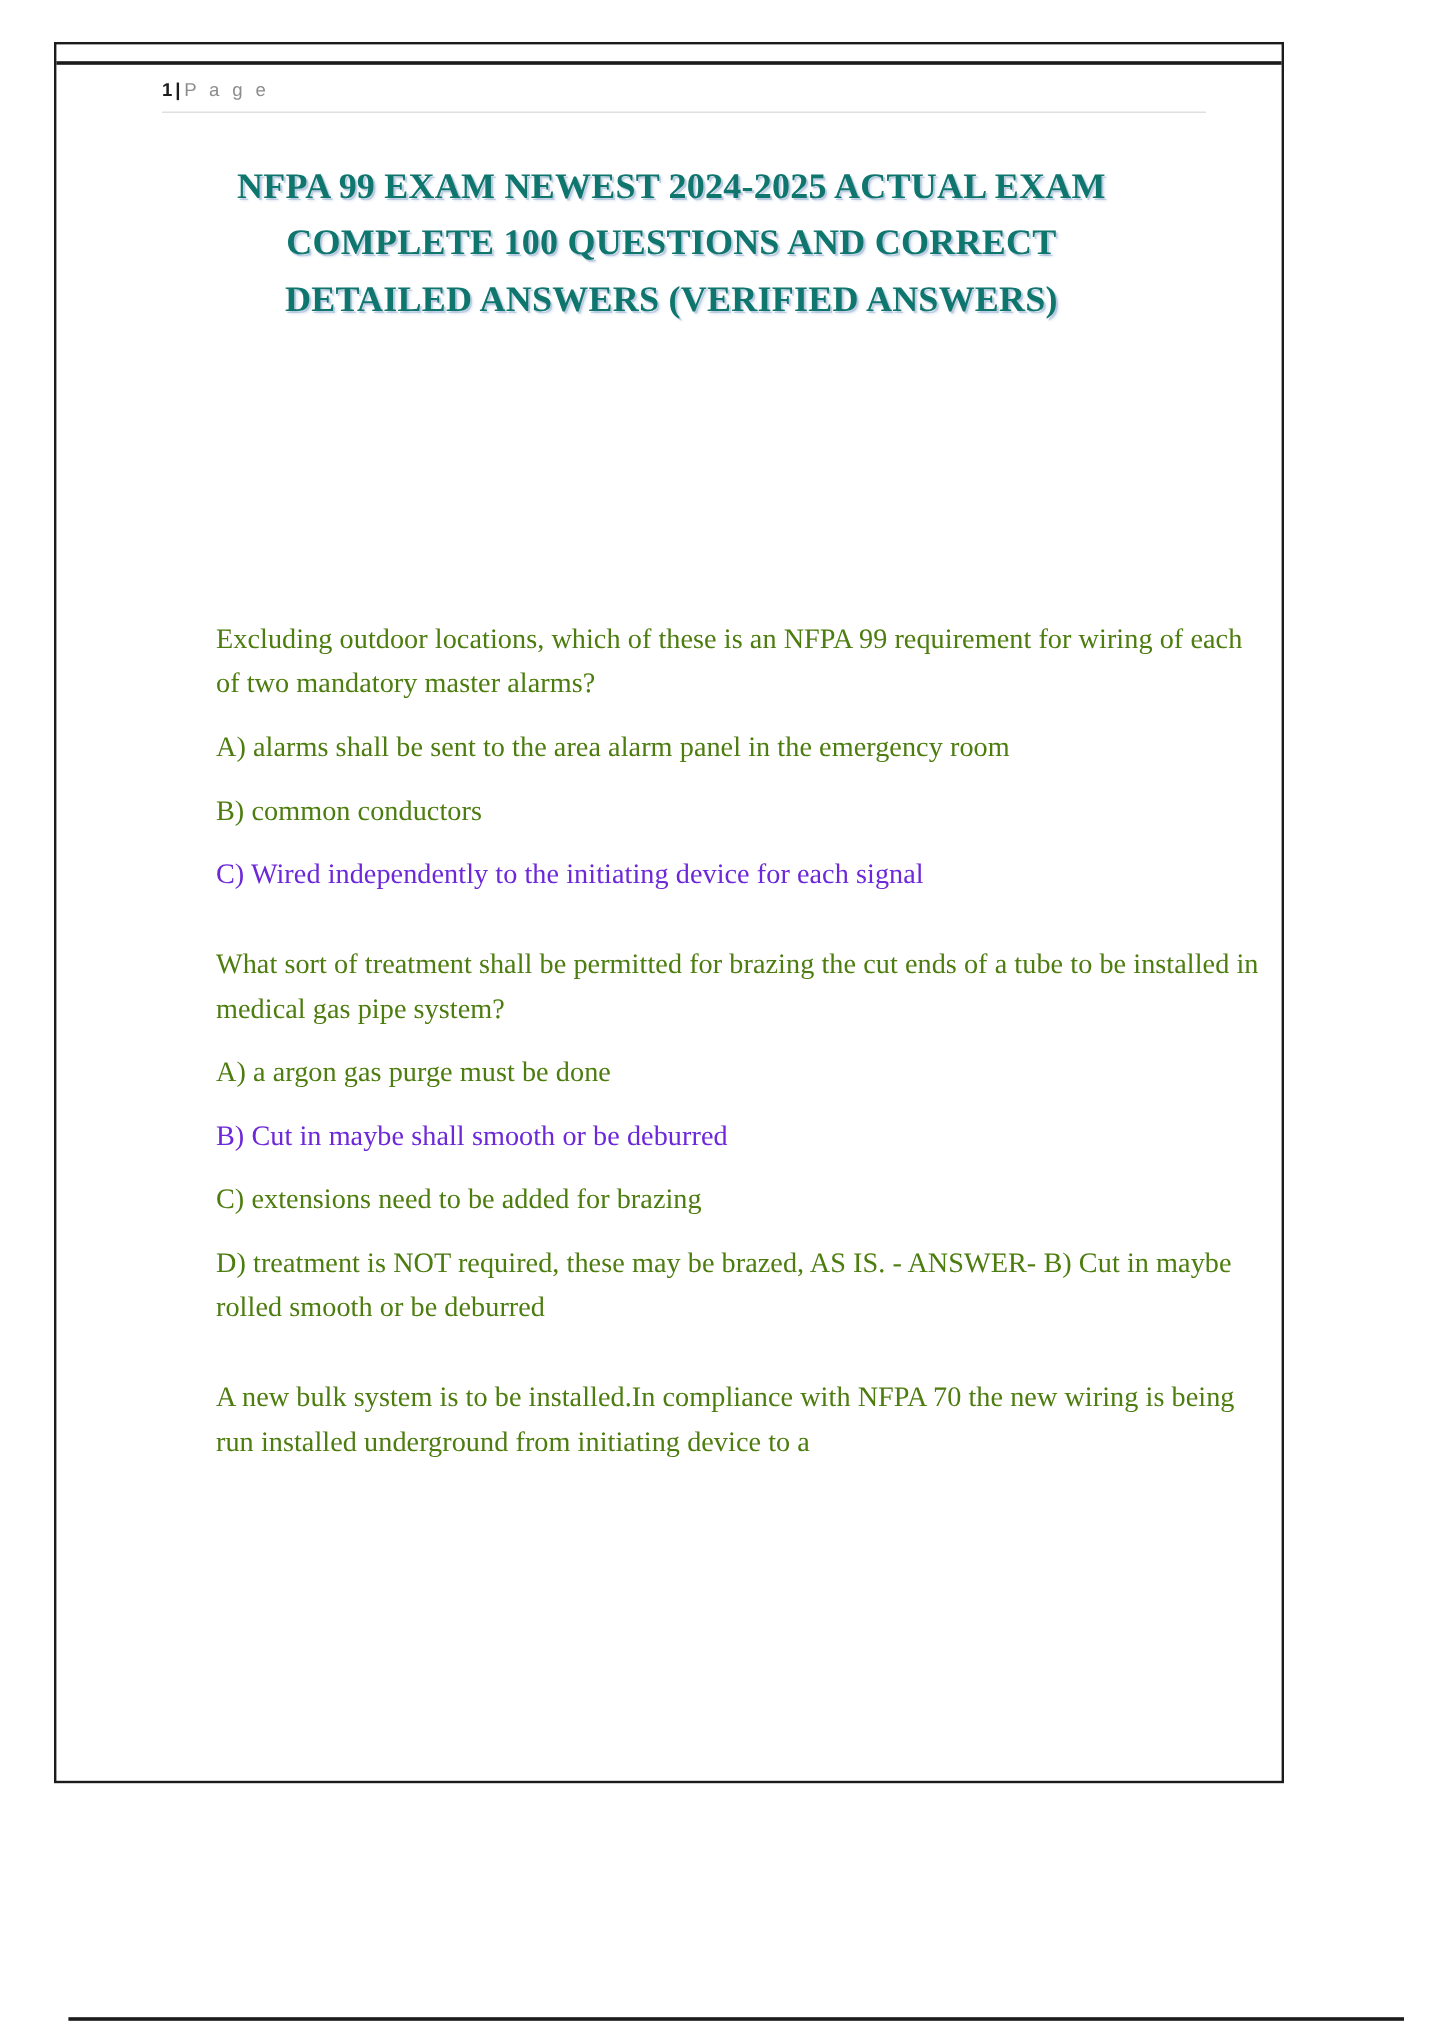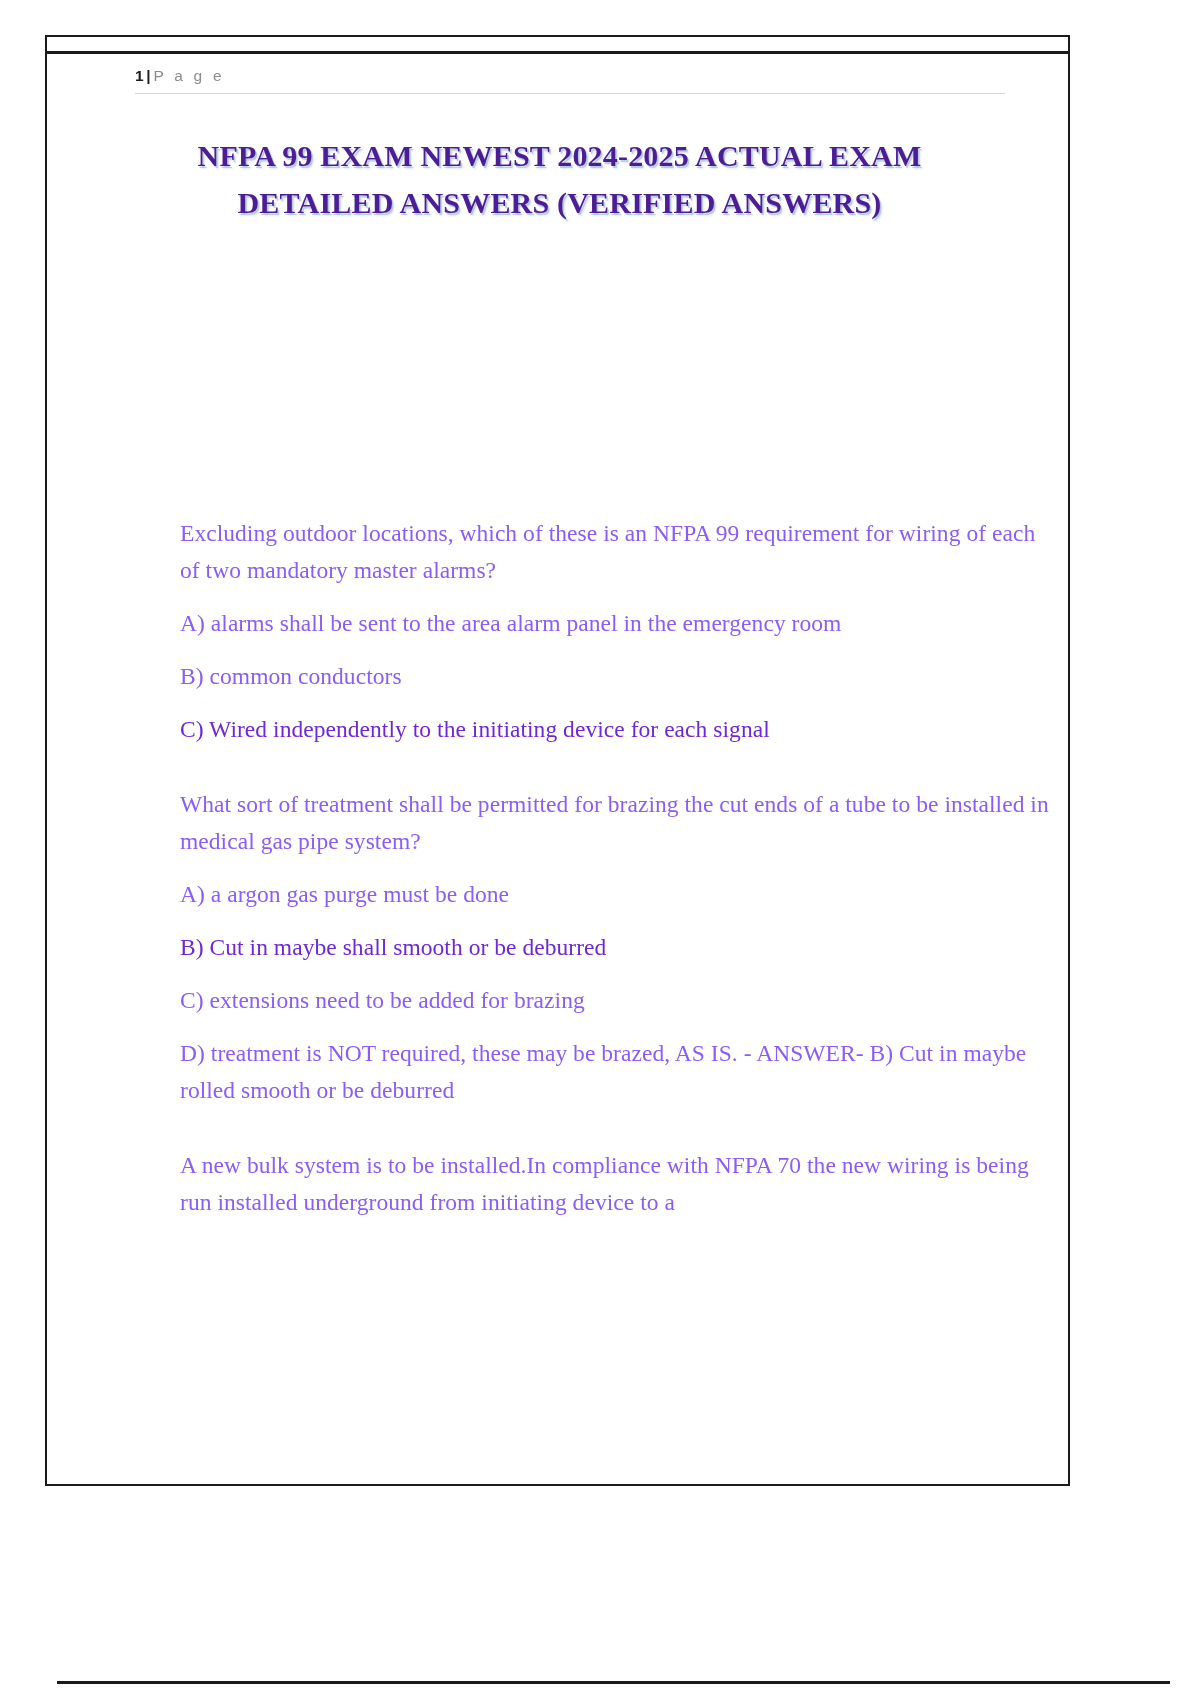--- a/index.html
+++ b/index.html
@@ -69,41 +69,41 @@
   .doc-title {
     position: absolute;
     left: 60px;
     top: 95px;
     width: 905px;
     text-align: center;
     font-family: "Liberation Serif", "DejaVu Serif", serif;
     font-weight: bold;
     font-size: 30px;
     line-height: 47px;
-    color: #4c1d95;
+    color: #0f766e;
     letter-spacing: 0.2px;
     text-shadow: 1.5px 1.5px 0px rgba(150,175,210,0.55),
                  2.5px 2.5px 2px rgba(170,190,215,0.35);
   }
   .doc-title .tline { display: block; white-space: nowrap; }
 
   
   .body-block {
     position: absolute;
     left: 133px;
     top: 478px;
     width: 870px;
   }
   .q-group { margin-bottom: 38px; }
   .q-group:last-child { margin-bottom: 0; }
 
   .para {
     font-size: 23.5px;
     line-height: 37px;
-    color: #8b5cf6;
+    color: #4d7c0f;
     margin: 0 0 14px 0;
     text-align: left;
     letter-spacing: 0.05px;
   }
   .para.stem { margin-bottom: 16px; }
   .para.opt  { margin-bottom: 16px; }
   .para.answer-red { color: #6d28d9; }
   .para.last { margin-bottom: 0; }
 
   
@@ -122,20 +122,21 @@
 <div class="page-frame">
 
   <div class="top-rule"></div>
 
   <div class="page-header">
     <span class="pg-num">1</span><span class="pg-sep">|</span><span class="pg-word">P a g e</span>
   </div>
 
   <div class="doc-title">
     <span class="tline">NFPA 99 EXAM NEWEST 2024-2025 ACTUAL EXAM</span>
+    <span class="tline">COMPLETE 100 QUESTIONS AND CORRECT</span>
     <span class="tline">DETAILED ANSWERS (VERIFIED ANSWERS)</span>
   </div>
 
   <div class="body-block">
 
     <div class="q-group">
       <p class="para stem">Excluding outdoor locations, which of these is an NFPA 99 requirement for wiring of each of two mandatory master alarms?</p>
       <p class="para opt">A) alarms shall be sent to the area alarm panel in the emergency room</p>
       <p class="para opt">B) common conductors</p>
       <p class="para opt answer-red">C) Wired independently to the initiating device for each signal</p>

